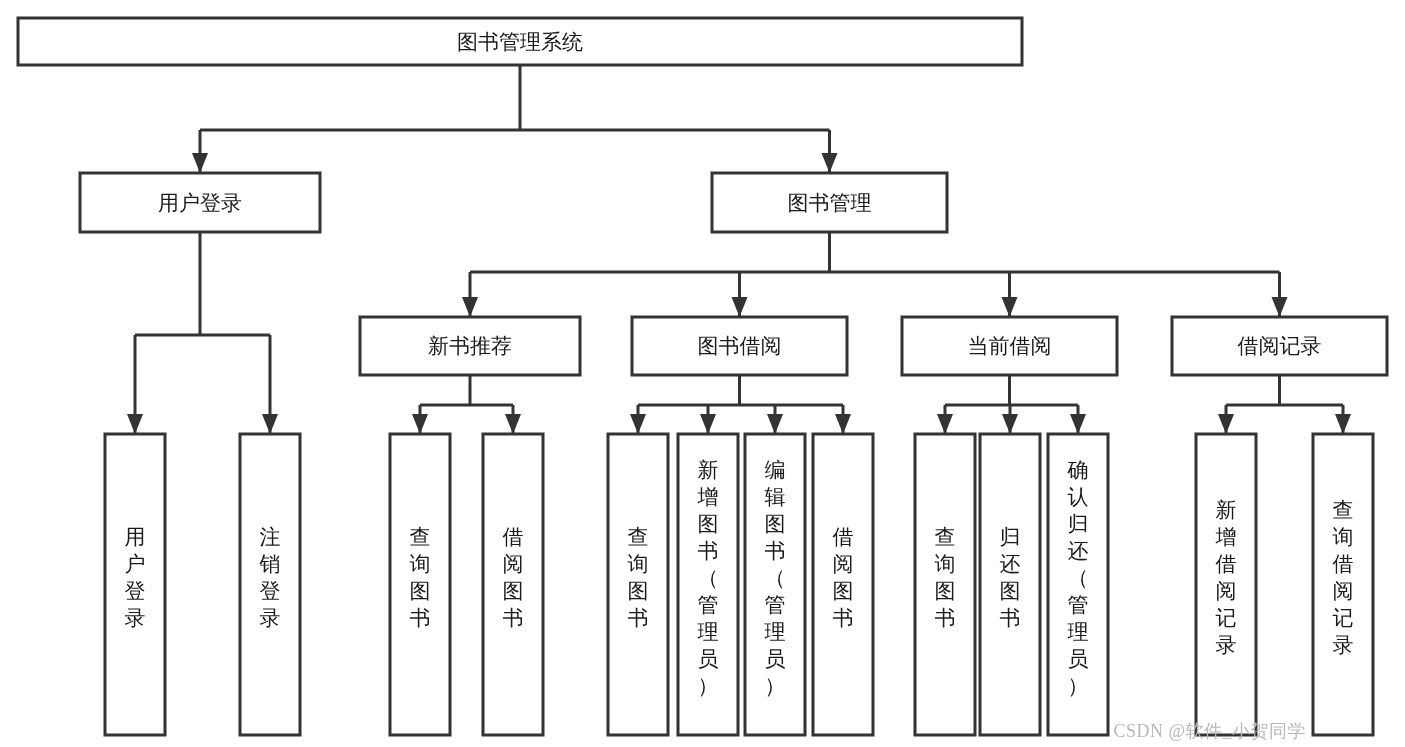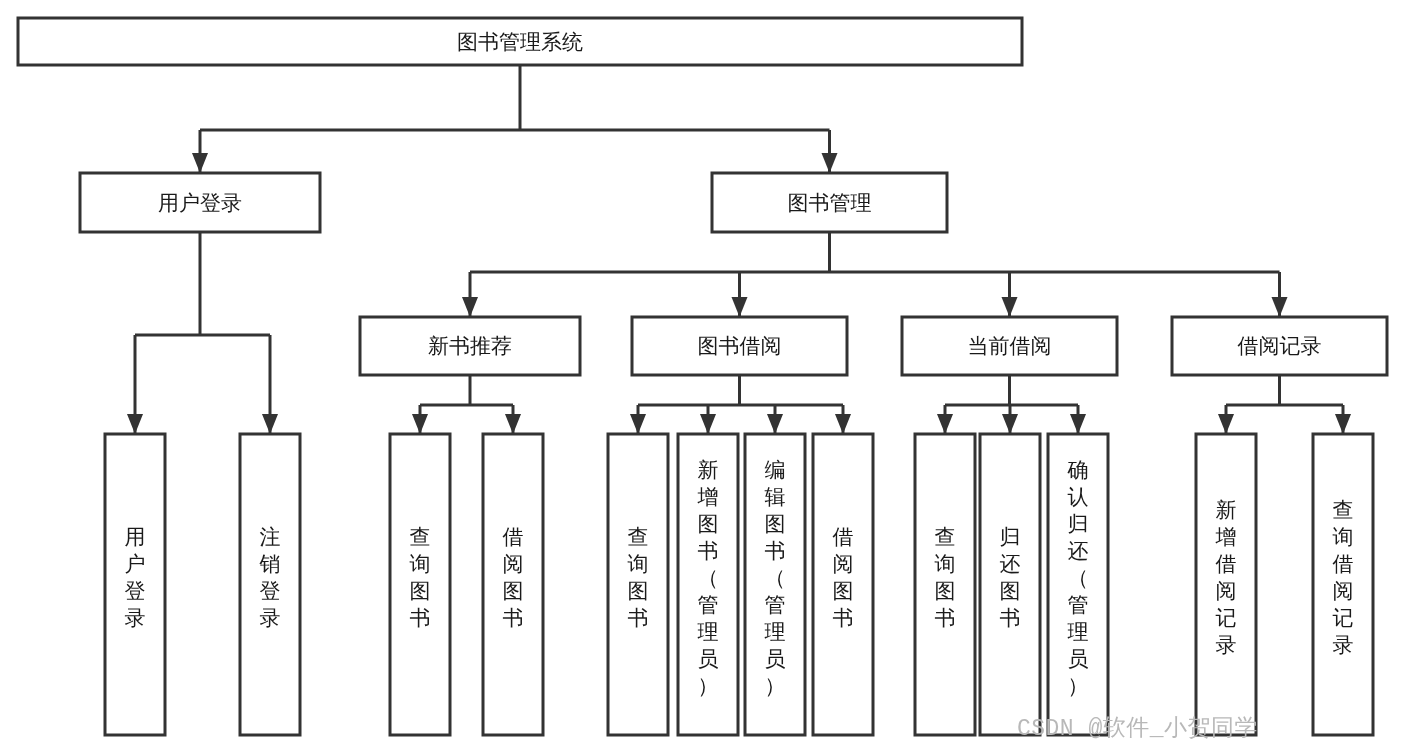--- a/index.html
+++ b/index.html
@@ -10,20 +10,21 @@
   body {
     width: 1405px;
     height: 747px;
     font-family: "DejaVu Sans", "Liberation Sans", sans-serif;
     overflow: hidden;
   }
   #diagram-root {
     position: relative;
     width: 1266px;
     height: 747px;
+    padding-left: 48px;
   }
   svg.flow {
     position: absolute;
     top: 0;
     left: 0;
     width: 1405px;
     height: 747px;
   }
   .node-box {
     fill: #ffffff;
@@ -49,22 +50,22 @@
     fill: none;
   }
   .arrow-head {
     fill: #333333;
     stroke: none;
   }
   .watermark {
     position: absolute;
     right: 8px;
     bottom: 4px;
-    font-family: Liberation Mono, monospace;
-    font-size: 23px;
+    font-family: Liberation Serif, serif;
+    font-size: 18px;
     color: #b8b8b8;
     letter-spacing: 0.5px;
     white-space: nowrap;
     pointer-events: none;
   }
 </style>
 </head>
 <body>
 
 <div id="diagram-root">

